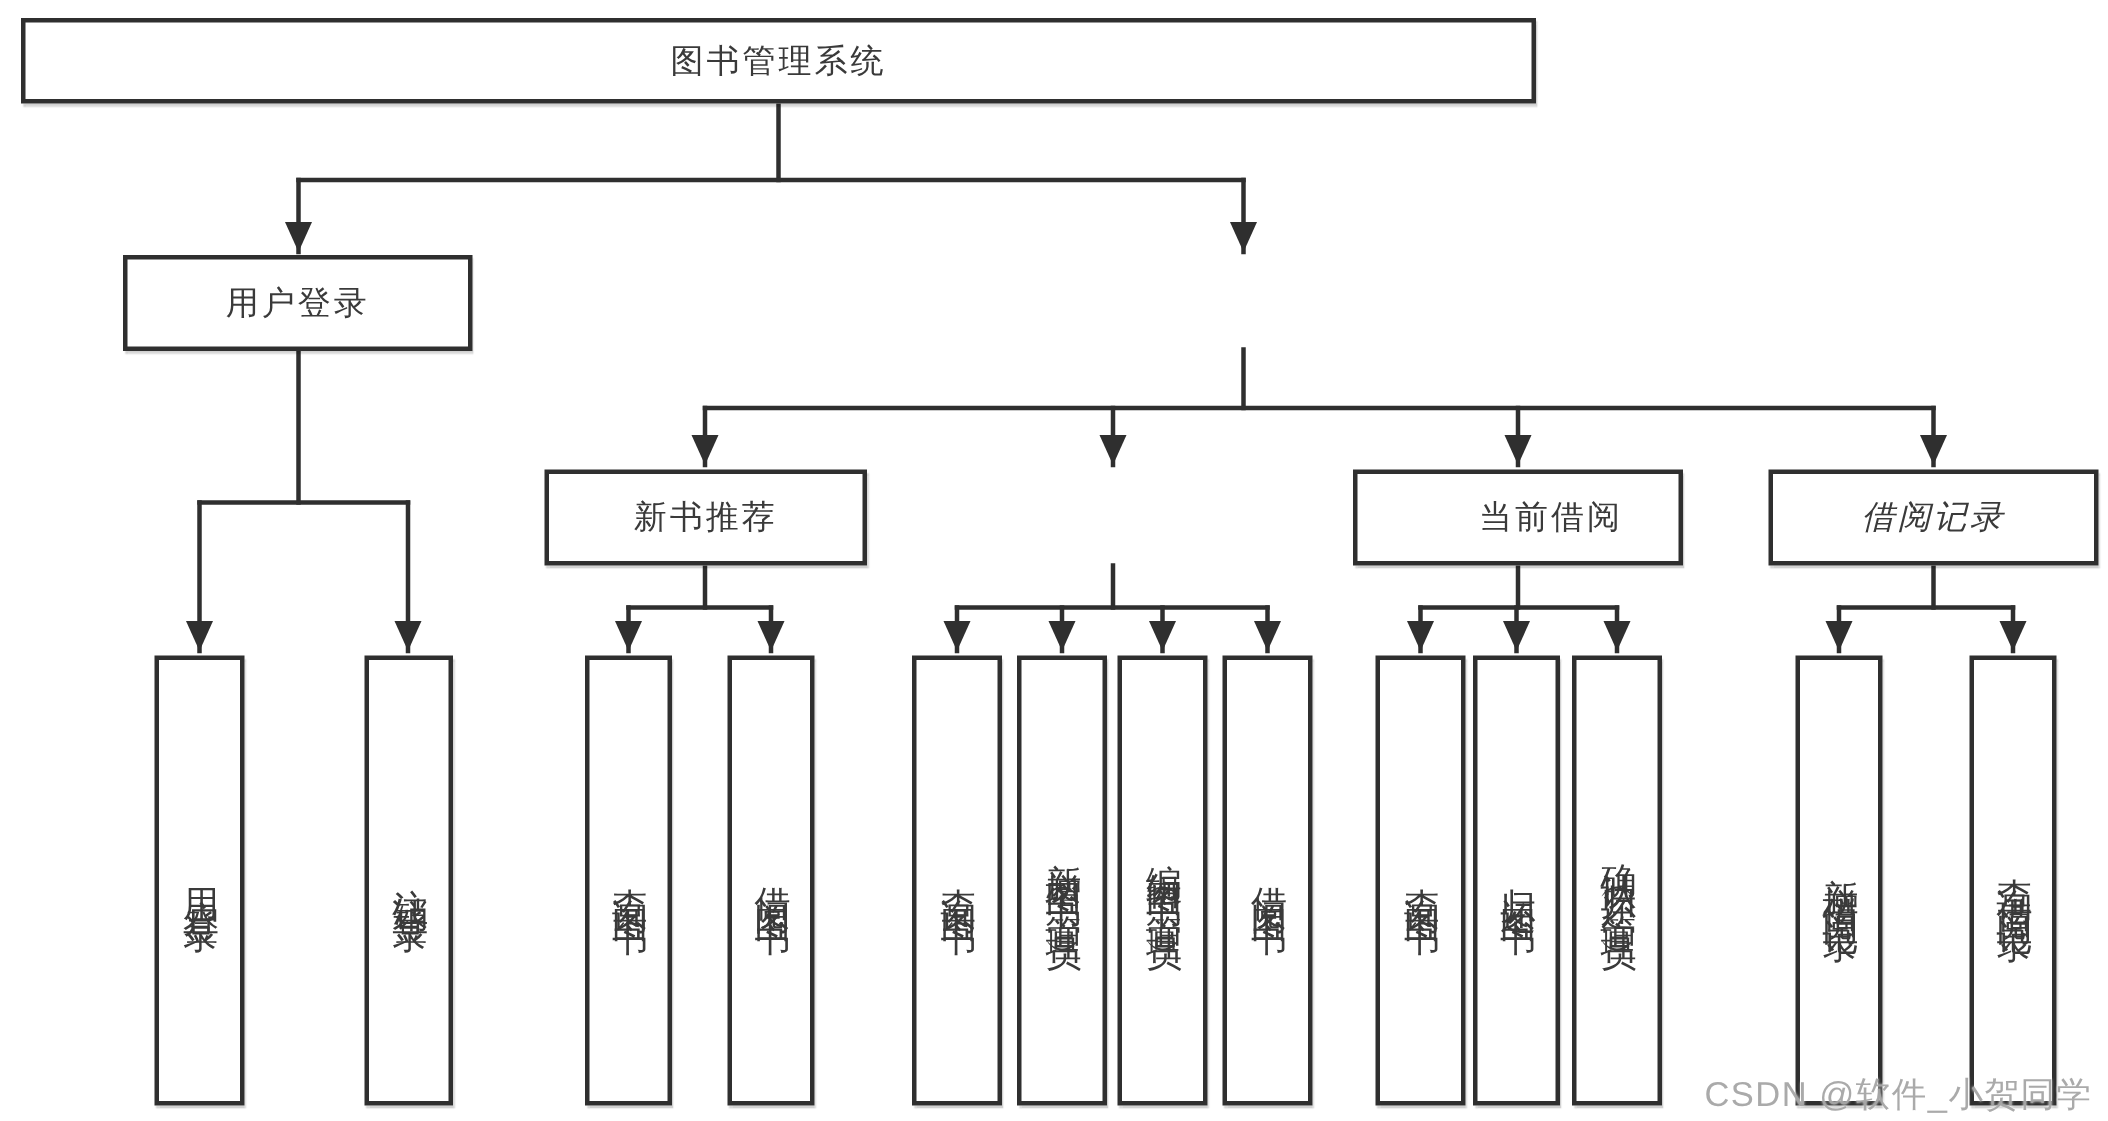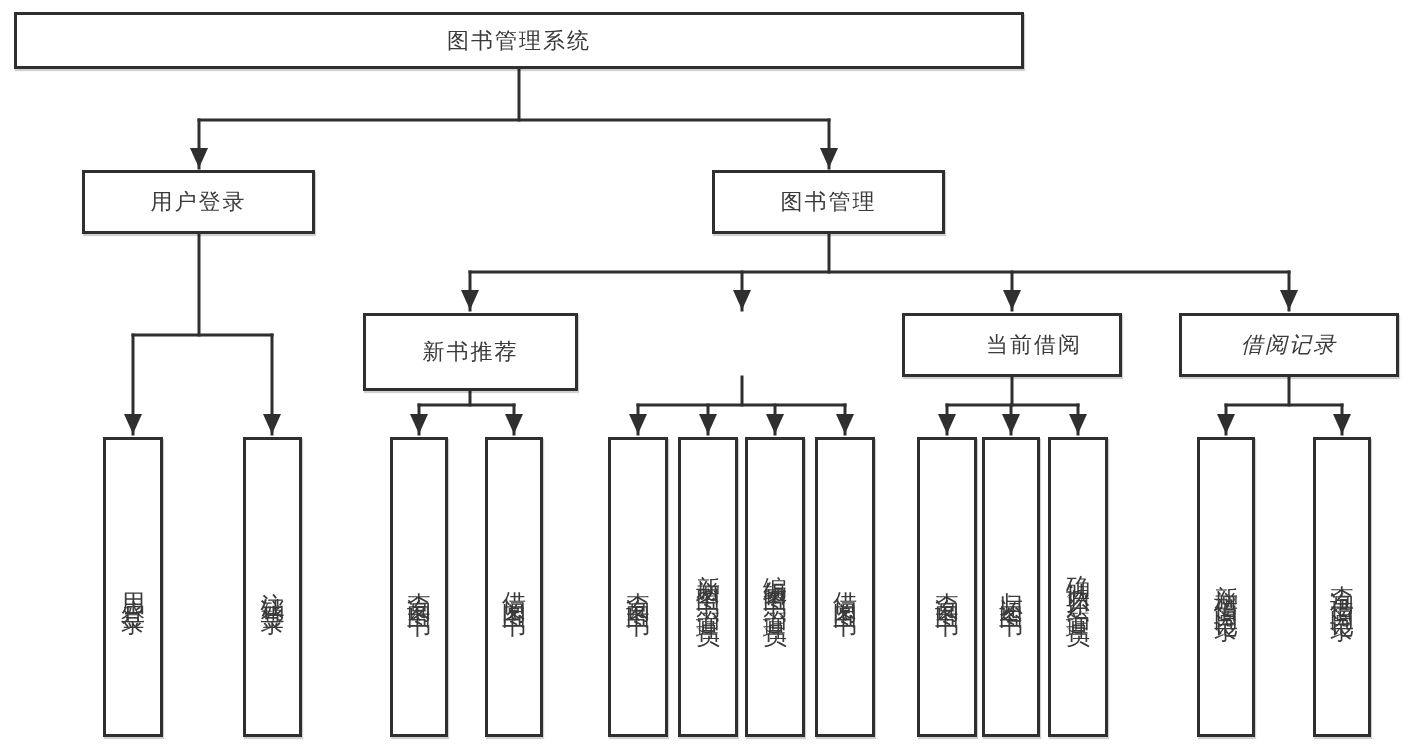--- a/index.html
+++ b/index.html
@@ -92,23 +92,22 @@
       <path d="M1289,377 V405"></path>
       <path d="M1226,405 H1342"></path>
       <path d="M1226,405 V434" marker-end="url(#arrow)"></path>
       <path d="M1342,405 V434" marker-end="url(#arrow)"></path>
     </g>
   </svg>
 
   <div class="node" style="left:14px;top:12px;width:1010px;height:57px;">图书管理系统</div>
 
   <div class="node" style="left:82px;top:170px;width:233px;height:64px;">用户登录</div>
-  <div class="node" style="left:712px;top:170px;width:233px;height:64px;">图书管理</div>
 
-  <div class="node" style="left:363px;top:313px;width:215px;height:78px;">新书推荐</div>
+  <div class="node" style="left:363px;top:313px;width:215px;height:64px;">新书推荐</div>
   <div class="node" style="left:902px;top:313px;width:220px;height:64px;padding-left:44px;">当前借阅</div>
   <div class="node" style="left:1179px;top:313px;width:220px;height:64px;font-style:italic;">借阅记录</div>
 
   <div class="node leaf" style="left:103px;top:437px;width:60px;height:300px;">用户登录</div>
   <div class="node leaf" style="left:243px;top:437px;width:59px;height:300px;">注销登录</div>
 
   <div class="node leaf" style="left:390px;top:437px;width:58px;height:300px;">查询图书</div>
   <div class="node leaf" style="left:485px;top:437px;width:58px;height:300px;">借阅图书</div>
 
   <div class="node leaf" style="left:608px;top:437px;width:60px;height:300px;">查询图书</div>
@@ -116,14 +115,15 @@
   <div class="node leaf" style="left:745px;top:437px;width:60px;height:300px;">编辑图书（管理员）</div>
   <div class="node leaf" style="left:815px;top:437px;width:60px;height:300px;">借阅图书</div>
 
   <div class="node leaf" style="left:917px;top:437px;width:60px;height:300px;">查询图书</div>
   <div class="node leaf" style="left:982px;top:437px;width:58px;height:300px;">归还图书</div>
   <div class="node leaf" style="left:1048px;top:437px;width:60px;height:300px;">确认归还（管理员）</div>
 
   <div class="node leaf" style="left:1197px;top:437px;width:58px;height:300px;">新增借阅记录</div>
   <div class="node leaf" style="left:1313px;top:437px;width:58px;height:300px;">查询借阅记录</div>
 
+  <div id="watermark">CSDN @软件_小贺同学</div>
 
 </div>
 
 </body></html>

